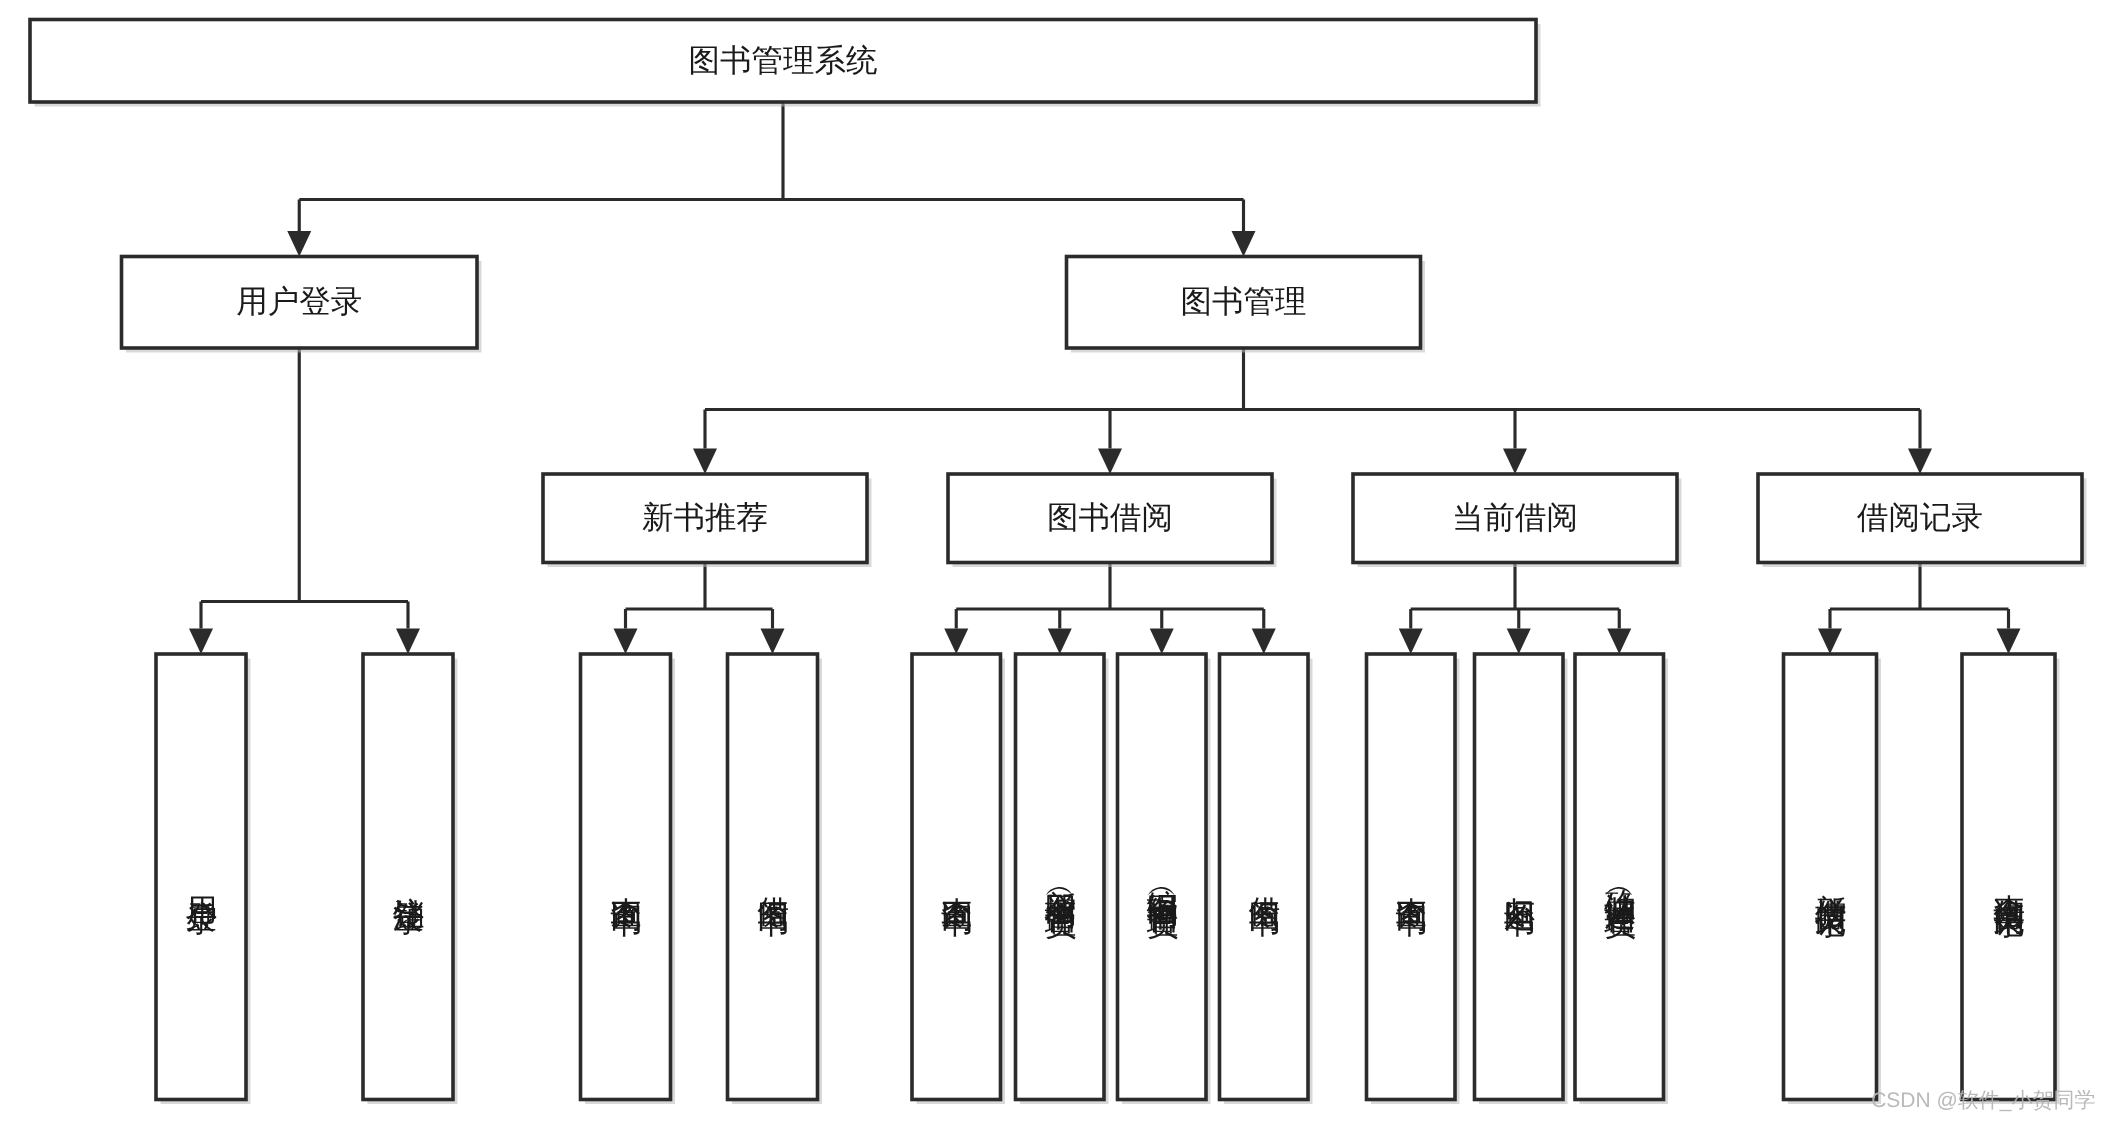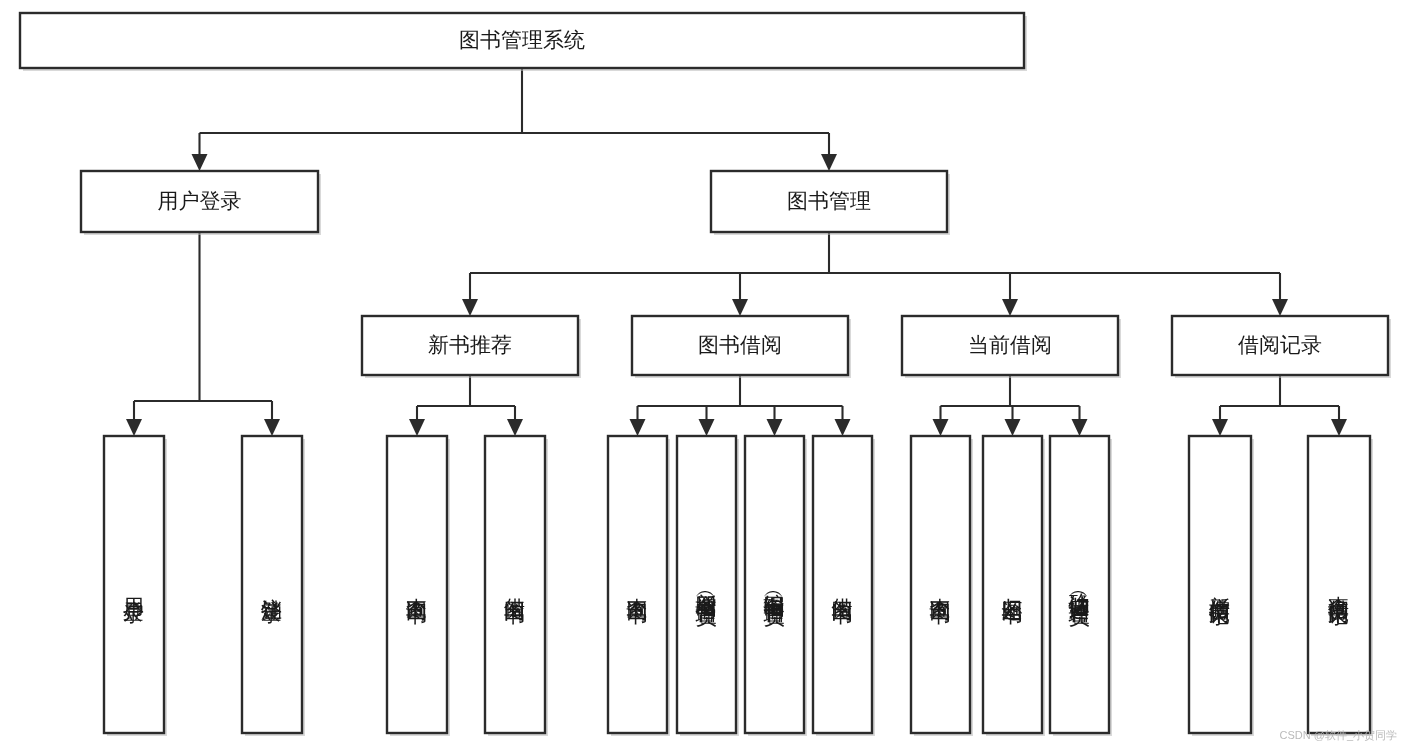--- a/index.html
+++ b/index.html
@@ -69,21 +69,21 @@
     color: #1a1a1a;
     letter-spacing: 2px;
     white-space: nowrap;
     text-align: center;
   }
   .watermark {
     position: absolute;
     right: 8px;
     bottom: 4px;
     font-family: "Liberation Sans", "DejaVu Sans", sans-serif;
-    font-size: 11px;
+    font-size: 14px;
     color: #b4b4b4;
     opacity: 0.92;
     white-space: nowrap;
     pointer-events: none;
   }
 </style>
 </head>
 <body>
 
 <div id="diagram-root">

